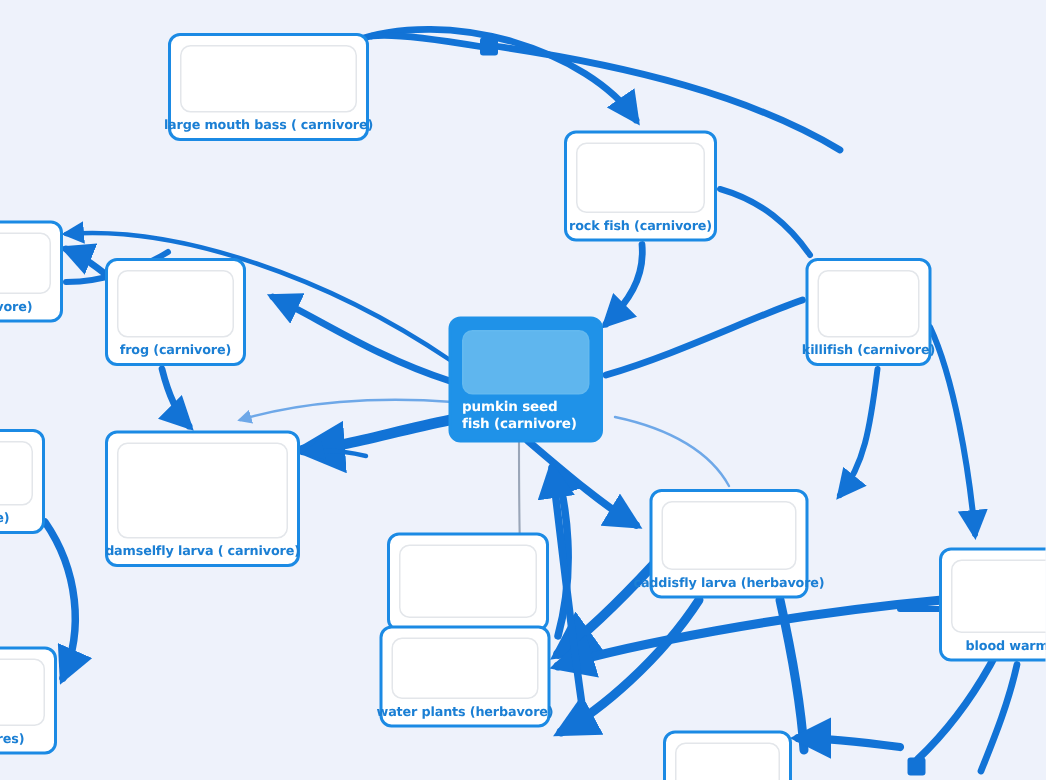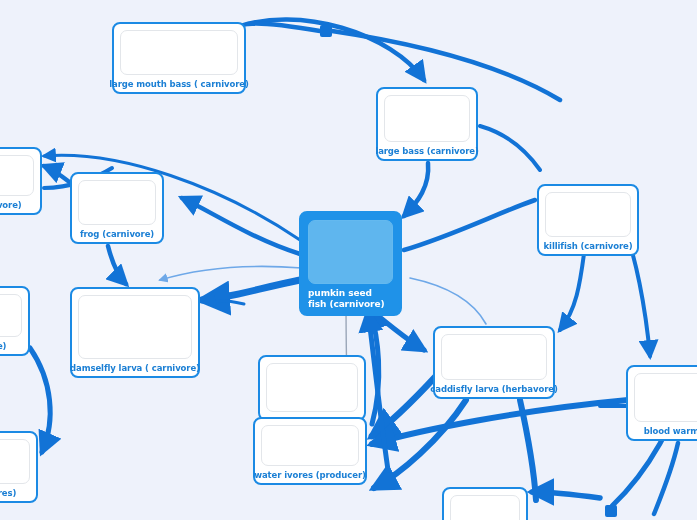--- a/index.html
+++ b/index.html
@@ -132,23 +132,23 @@
       </g>
   </svg>
 
   <div id="nodes-group">
       <div class="node" style="left: 112px; top: 22px; width: 134px; height: 72px;">
         <div class="thumb"></div>
         <div class="label">large mouth bass ( carnivore)</div>
       </div>
       <div class="node" style="left: 376px; top: 87px; width: 102px; height: 74px;">
         <div class="thumb"></div>
-        <div class="label">large bass (carnivore)</div>
-      </div>
-      <div class="node" style="left: 537px; top: 184px; width: 102px; height: 72px;">
+        <div class="label">rock fish (carnivore)</div>
+      </div>
+      <div class="node" style="left: 537px; top: 172px; width: 84px; height: 72px;">
         <div class="thumb"></div>
         <div class="label">killifish (carnivore)</div>
       </div>
       <div class="node" style="left: 70px; top: 172px; width: 94px; height: 72px;">
         <div class="thumb"></div>
         <div class="label">frog (carnivore)</div>
       </div>
       <div class="node" style="left: -46px; top: 147px; width: 88px; height: 68px;">
         <div class="thumb"></div>
         <div class="label">detrivore)</div>
@@ -158,39 +158,39 @@
         <div class="label">vore)</div>
       </div>
       <div class="node" style="left: -38px; top: 431px; width: 76px; height: 72px;">
         <div class="thumb"></div>
         <div class="label">ivores)</div>
       </div>
       <div class="node" style="left: 70px; top: 287px; width: 130px; height: 91px;">
         <div class="thumb"></div>
         <div class="label">damselfly larva ( carnivore)</div>
       </div>
-      <div class="node selected wrap" style="left: 299px; top: 211px; width: 103px; height: 105px;">
+      <div class="node selected wrap" style="left: 299px; top: 211px; width: 103px; height: 84px;">
         <div class="thumb"></div>
         <div class="label">pumkin seed fish (carnivore)</div>
       </div>
-      <div class="node" style="left: 433px; top: 326px; width: 122px; height: 73px;">
+      <div class="node" style="left: 433px; top: 326px; width: 106px; height: 73px;">
         <div class="thumb"></div>
         <div class="label">caddisfly larva (herbavore)</div>
       </div>
       <div class="node" style="left: 626px; top: 365px; width: 112px; height: 76px;">
         <div class="thumb"></div>
         <div class="label">blood warm ( de</div>
       </div>
       <div class="node" style="left: 258px; top: 355px; width: 108px; height: 66px;">
         <div class="thumb"></div>
         <div class="label"></div>
       </div>
       <div class="node" style="left: 253px; top: 417px; width: 114px; height: 68px;">
         <div class="thumb"></div>
-        <div class="label">water ivores (producer)</div>
+        <div class="label">water plants (herbavore)</div>
       </div>
       <div class="node" style="left: 442px; top: 487px; width: 86px; height: 50px;">
         <div class="thumb"></div>
         <div class="label"></div>
       </div>
     </div>
   <div id="handles-group">
       <div class="handle" style="left: 320px; top: 25px;"></div>
       <div class="handle" style="left: 605px; top: 505px;"></div>
     </div>

